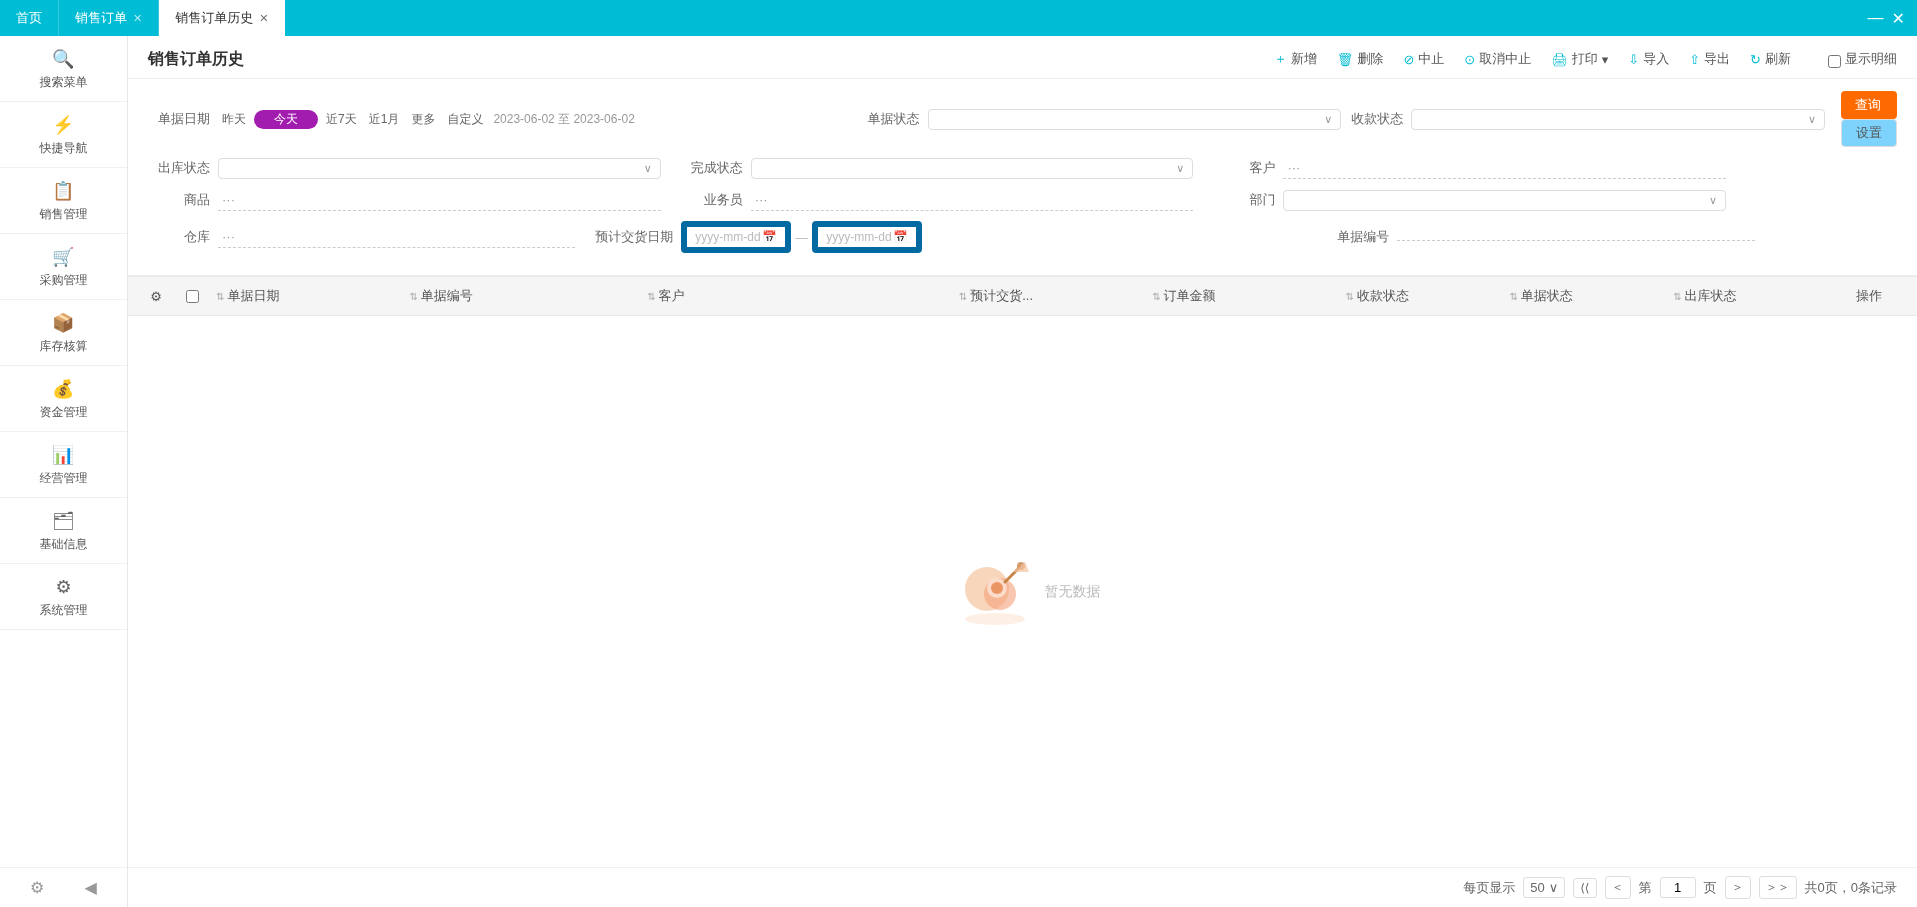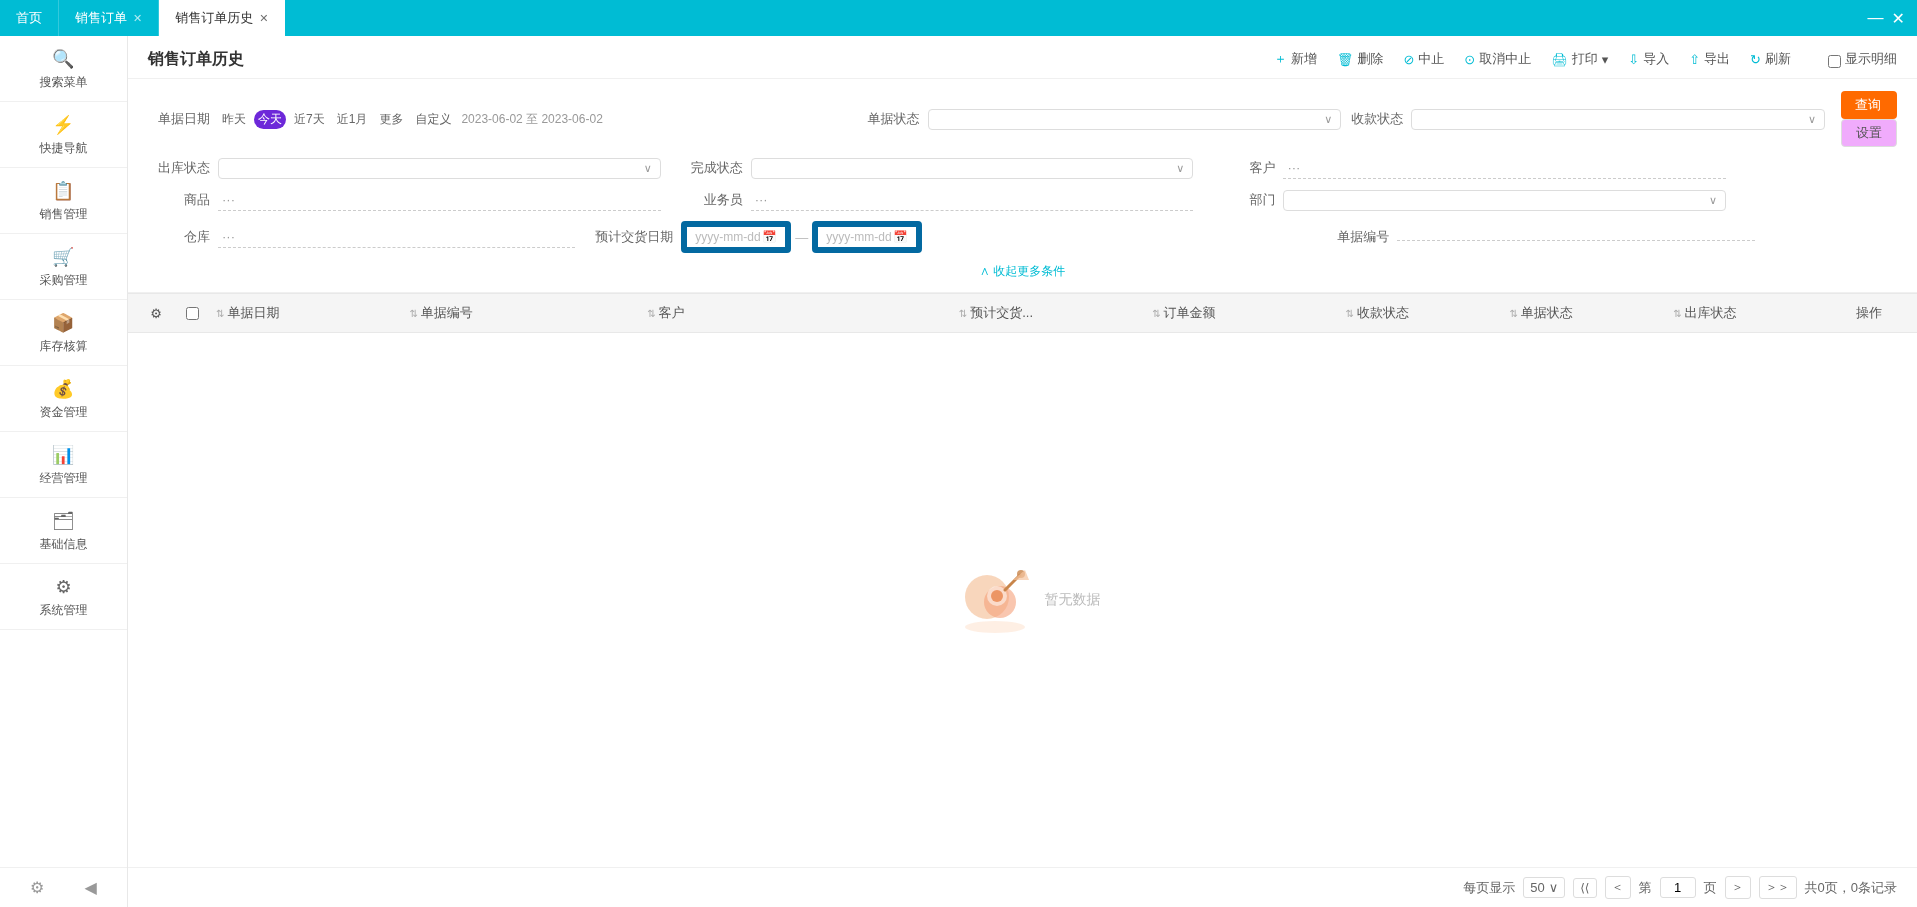--- a/index.html
+++ b/index.html
@@ -169,24 +169,24 @@
       gap: 4px;
     }
     .date-btn {
       font-size: 12px;
       color: #666;
       cursor: pointer;
       padding: 1px 4px;
       border-radius: 3px;
     }
     .date-btn.active {
-      background: #6d28d9;
+      background: #a21caf;
       color: #fff;
       border-radius: 10px;
-      padding: 1px 4px;
+      padding: 1px 20px;
     }
     .date-range-text {
       font-size: 12px;
       color: #999;
       margin-left: 6px;
     }
     .filter-select {
       display: flex;
       align-items: center;
       border: 1px solid #ddd;
@@ -483,21 +483,21 @@
         <div class="filter-item" style="flex:1.5;">
           <span class="filter-label">收款状态</span>
           <div class="filter-select" style="flex:1;">
             <span></span>
             <span class="chevron">∨</span>
           </div>
         </div>
 
         <div style="display:flex;flex-direction:column;gap:0;margin-left:16px;">
           <button class="toolbar-btn primary" style="border:none;cursor:pointer;">查询</button>
-          <button class="toolbar-btn" style="border:1px solid #ddd;border-radius:4px;padding:4px 14px;background:#f0abfc;cursor:pointer;color:#555;font-size:13px;text-align:center;">设置</button>
+          <button class="toolbar-btn" style="border:1px solid #ddd;border-radius:4px;padding:4px 14px;background:#7dd3fc;cursor:pointer;color:#555;font-size:13px;text-align:center;">设置</button>
         </div>
       </div>
 
       <div class="filter-row">
         <div class="filter-item" style="flex:1.5;">
           <span class="filter-label">出库状态</span>
           <div class="filter-select" style="flex:1;">
             <span></span>
             <span class="chevron">∨</span>
           </div>
@@ -554,21 +554,20 @@
             </div>
           </div>
         </div>
         <div class="filter-item" style="flex:1.5;margin-left:20px;">
           <span class="filter-label">单据编号</span>
           <div class="filter-input-dotted" style="flex:1;display:inline-block;"></div>
         </div>
         <div style="flex:0.5;"></div>
       </div>
 
-      <div class="collapse-btn">∧ 收起更多条件</div>
     </div>
 
     <div class="table-area">
       <div class="table-header">
         <div class="th th-settings">
           <span>⚙</span>
         </div>
         <div class="th th-check">
           <input type="checkbox" style="">
         </div>

